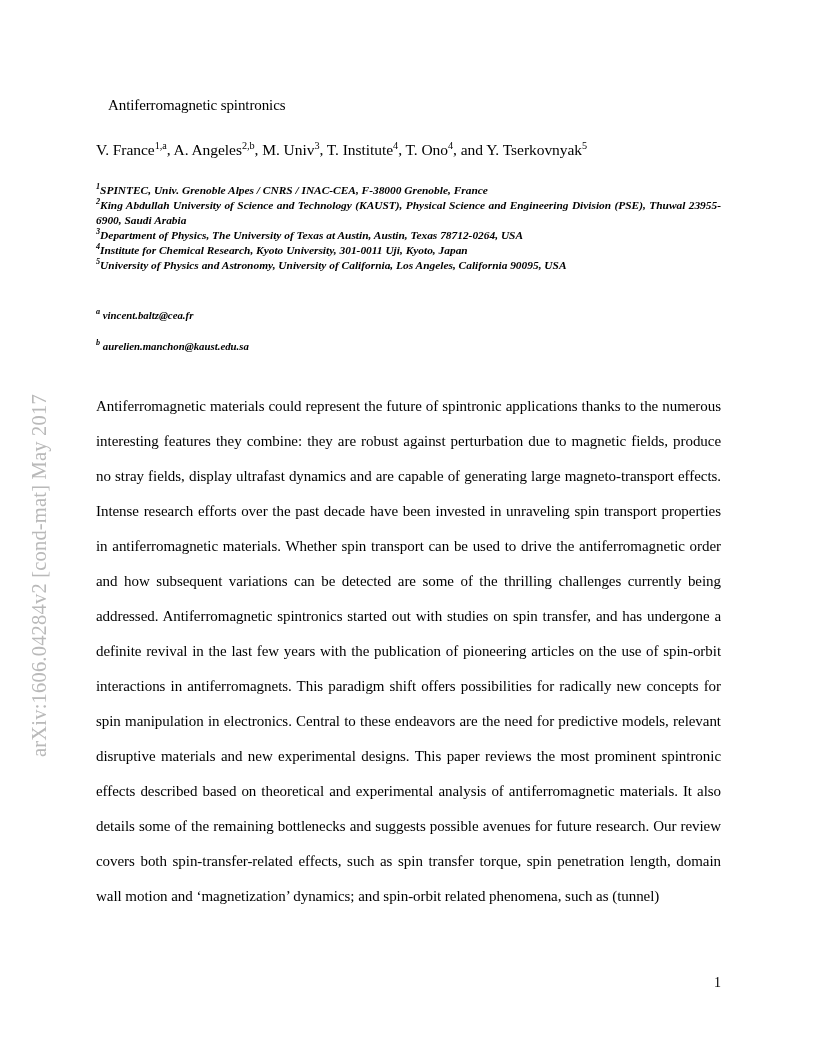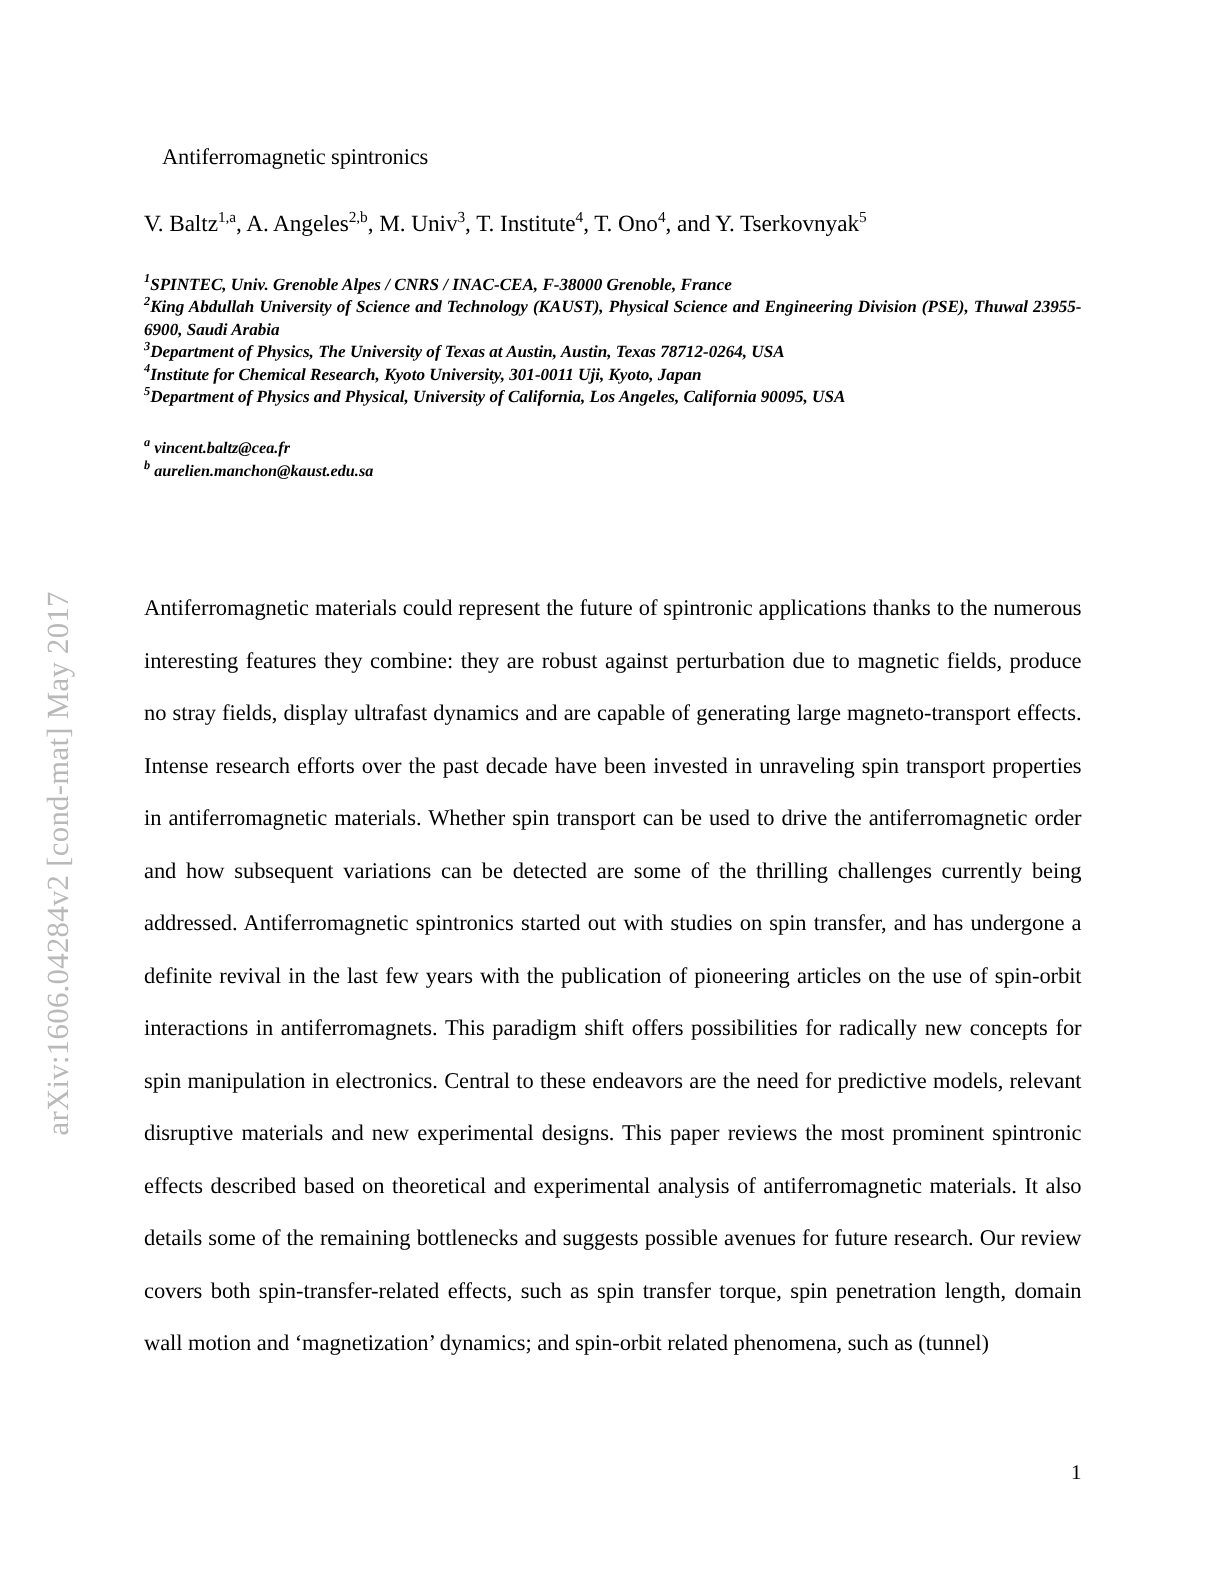--- a/index.html
+++ b/index.html
@@ -102,20 +102,21 @@
     left: 96px;
     top: 292px;
     width: 400px;
     font-size: 10.8px;
     font-style: italic;
     font-weight: bold;
     line-height: 1.42;
   }
   .emails .em {
     display: block;
+    margin-top: 16px;
   }
   .emails sup {
     font-size: 0.76em;
     vertical-align: super;
     line-height: 0;
   }
 
   
   .abstract {
     position: absolute;
@@ -142,29 +143,29 @@
 </head>
 <body>
 
 <div class="page">
 
   <div class="arxiv-stamp">arXiv:1606.04284v2 [cond-mat] May 2017</div>
 
   <h1 class="title">Antiferromagnetic spintronics</h1>
 
   <div class="authors">
-    <span><span>V. Baltz</span><sup>1,a</sup></span><span>, </span><span><span>A. Angeles</span><sup>2,b</sup></span><span>, </span><span><span>M. Univ</span><sup>3</sup></span><span>, </span><span><span>T. Institute</span><sup>4</sup></span><span>, </span><span><span>T. Ono</span><sup>4</sup></span><span>, and </span><span><span>Y. Tserkovnyak</span><sup>5</sup></span>
+    <span><span>V. France</span><sup>1,a</sup></span><span>, </span><span><span>A. Angeles</span><sup>2,b</sup></span><span>, </span><span><span>M. Univ</span><sup>3</sup></span><span>, </span><span><span>T. Institute</span><sup>4</sup></span><span>, </span><span><span>T. Ono</span><sup>4</sup></span><span>, and </span><span><span>Y. Tserkovnyak</span><sup>5</sup></span>
   </div>
 
   <div class="affiliations">
     <span class="aff"><sup>1</sup><span>SPINTEC, Univ. Grenoble Alpes / CNRS / INAC-CEA, F-38000 Grenoble, France</span></span>
     <span class="aff"><sup>2</sup><span>King Abdullah University of Science and Technology (KAUST), Physical Science and Engineering Division (PSE), Thuwal 23955-6900, Saudi Arabia</span></span>
     <span class="aff"><sup>3</sup><span>Department of Physics, The University of Texas at Austin, Austin, Texas 78712-0264, USA</span></span>
     <span class="aff"><sup>4</sup><span>Institute for Chemical Research, Kyoto University, 301-0011 Uji, Kyoto, Japan</span></span>
-    <span class="aff"><sup>5</sup><span>Department of Physics and Physical, University of California, Los Angeles, California 90095, USA</span></span>
+    <span class="aff"><sup>5</sup><span>University of Physics and Astronomy, University of California, Los Angeles, California 90095, USA</span></span>
   </div>
 
   <div class="emails">
     <span class="em"><sup>a</sup> <span>vincent.baltz@cea.fr</span></span>
     <span class="em"><sup>b</sup> <span>aurelien.manchon@kaust.edu.sa</span></span>
   </div>
 
   <div class="abstract">Antiferromagnetic materials could represent the future of spintronic applications thanks to the numerous interesting features they combine: they are robust against perturbation due to magnetic fields, produce no stray fields, display ultrafast dynamics and are capable of generating large magneto-transport effects. Intense research efforts over the past decade have been invested in unraveling spin transport properties in antiferromagnetic materials. Whether spin transport can be used to drive the antiferromagnetic order and how subsequent variations can be detected are some of the thrilling challenges currently being addressed. Antiferromagnetic spintronics started out with studies on spin transfer, and has undergone a definite revival in the last few years with the publication of pioneering articles on the use of spin-orbit interactions in antiferromagnets. This paradigm shift offers possibilities for radically new concepts for spin manipulation in electronics. Central to these endeavors are the need for predictive models, relevant disruptive materials and new experimental designs. This paper reviews the most prominent spintronic effects described based on theoretical and experimental analysis of antiferromagnetic materials. It also details some of the remaining bottlenecks and suggests possible avenues for future research. Our review covers both spin-transfer-related effects, such as spin transfer torque, spin penetration length, domain wall motion and ‘magnetization’ dynamics; and spin-orbit related phenomena, such as (tunnel)</div>
 
   <div class="page-number">1</div>

